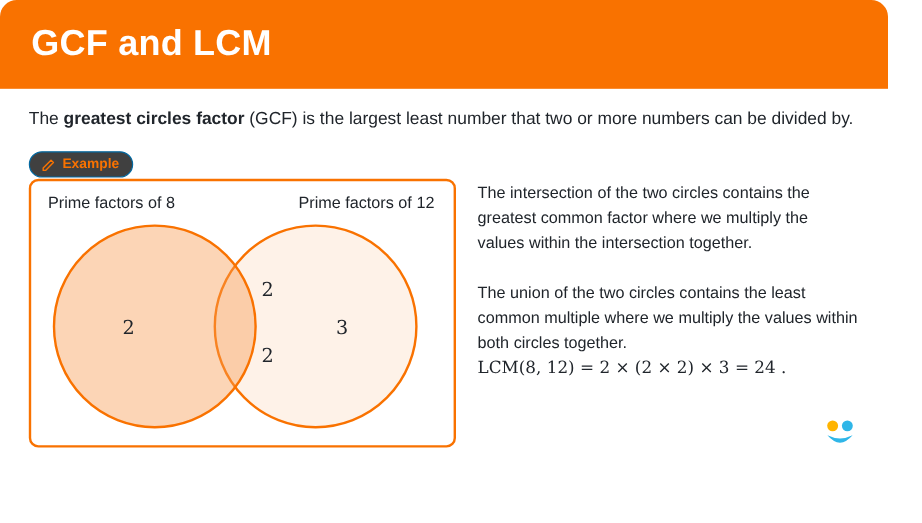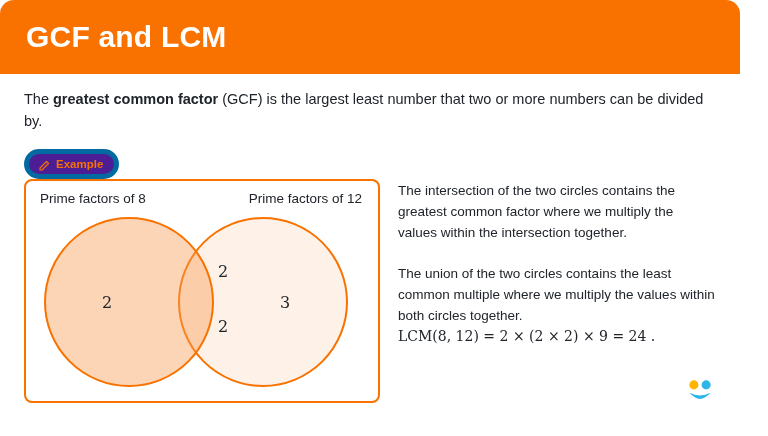--- a/index.html
+++ b/index.html
@@ -45,22 +45,22 @@
     color: #20252b;
     line-height: 1.55;
     margin-bottom: 4px;
   }
   .intro-line b { font-weight: bold; }
 
   .example-badge {
     display: inline-flex;
     align-items: center;
     gap: 6px;
-    border: 5px solid #0369a1;
-    background: #4c1d95;
+    border: 1px solid #0369a1;
+    background: #404040;
     border-radius: 16px;
     padding: 4px 11px 4px 9px;
     margin-top: 12px;
     text-align: right;
   }
   .example-badge .label {
     color: #f97200;
     font-size: 11.5px;
     font-weight: bold;
   }
@@ -169,21 +169,21 @@
 
 <div class="card">
 
   <div class="header">
     <div class="header-title">GCF and LCM</div>
   </div>
 
   <div class="body">
 
     <div class="intro-line">
-      <span>The </span><b>greatest common factor</b><span> (GCF) is the largest least number that two or more numbers can be divided by.</span>
+      <span>The </span><b>greatest circles factor</b><span> (GCF) is the largest least number that two or more numbers can be divided by.</span>
     </div>
 
 
     <div class="example-badge">
       <span class="pencil">
         <svg width="12" height="12" viewBox="0 0 24 24" fill="none" stroke="#f97200" stroke-width="2.4" stroke-linecap="round" stroke-linejoin="round">
           <path d="M17 3l4 4L8 20H4v-4L17 3z"></path>
         </svg>
       </span>
       <span class="label">Example</span>
@@ -203,21 +203,21 @@
       </div>
 
       <div class="text-col">
 
         <div class="para">
           <span>The </span><b>intersection</b><span> of the two circles contains the greatest common factor </span><b>where we multiply the values within the intersection together</b><span>.</span>
         </div>
 
         <div class="para gap">
           <span>The </span><b>union</b><span> of the two circles contains the least common multiple where we </span><b>multiply the values within both circles together</b><span>.</span>
-          <div class="math">LCM(8, 12) = 2 × (2 × 2) × 9 = 24 .</div>
+          <div class="math">LCM(8, 12) = 2 × (2 × 2) × 3 = 24 .</div>
         </div>
 
         <div class="logo">
           <span class="logo-mark">
             <svg width="28" height="28" viewBox="0 0 32 32">
               <circle cx="9" cy="9" r="5.2" fill="#ffb400"></circle>
               <circle cx="23" cy="9" r="5.2" fill="#2fb6e8"></circle>
               <path d="M4 18 Q16 32 28 18 Q16 24 4 18 Z" fill="#2fb6e8"></path>
             </svg>
           </span>

